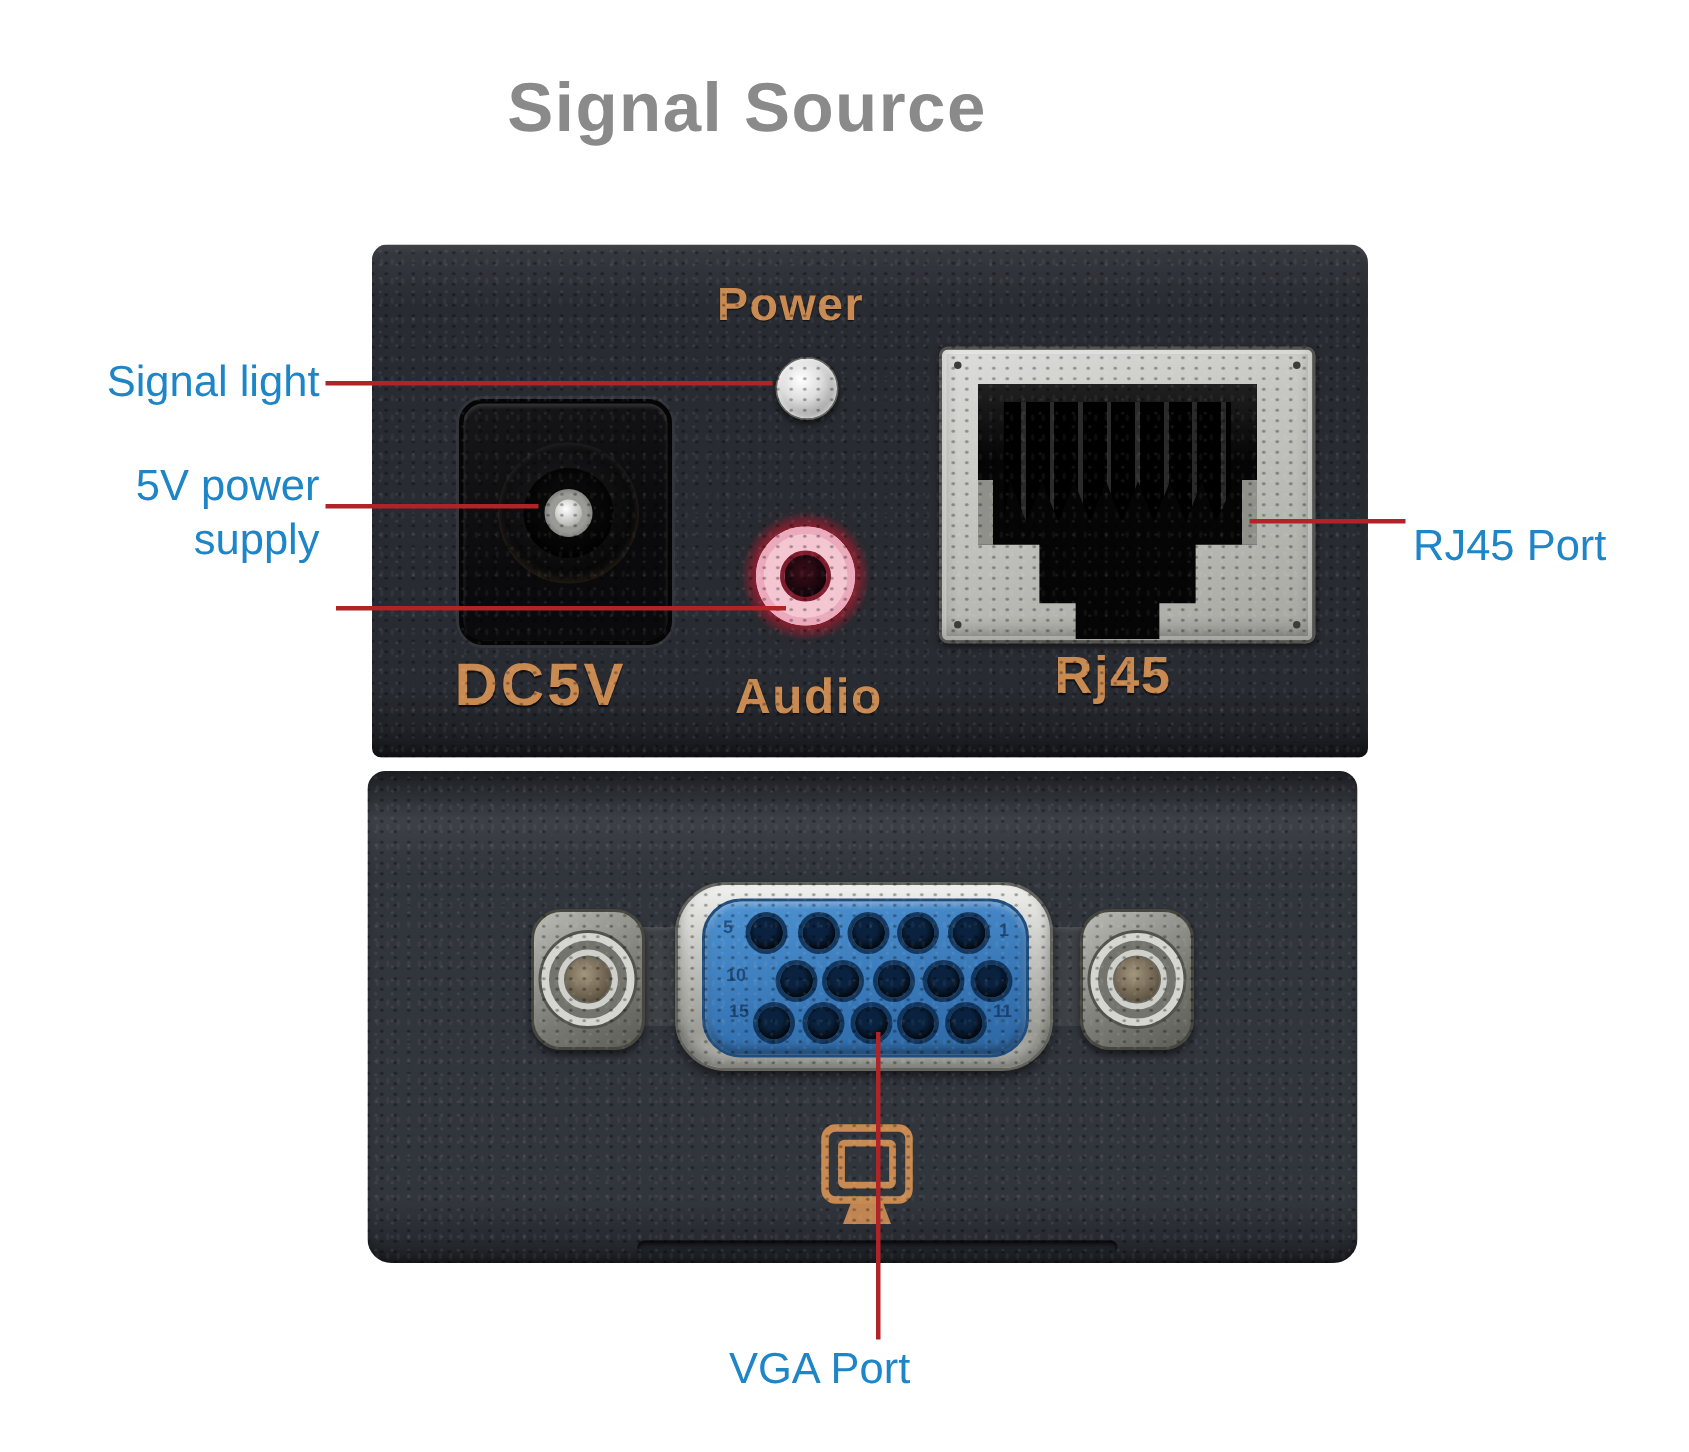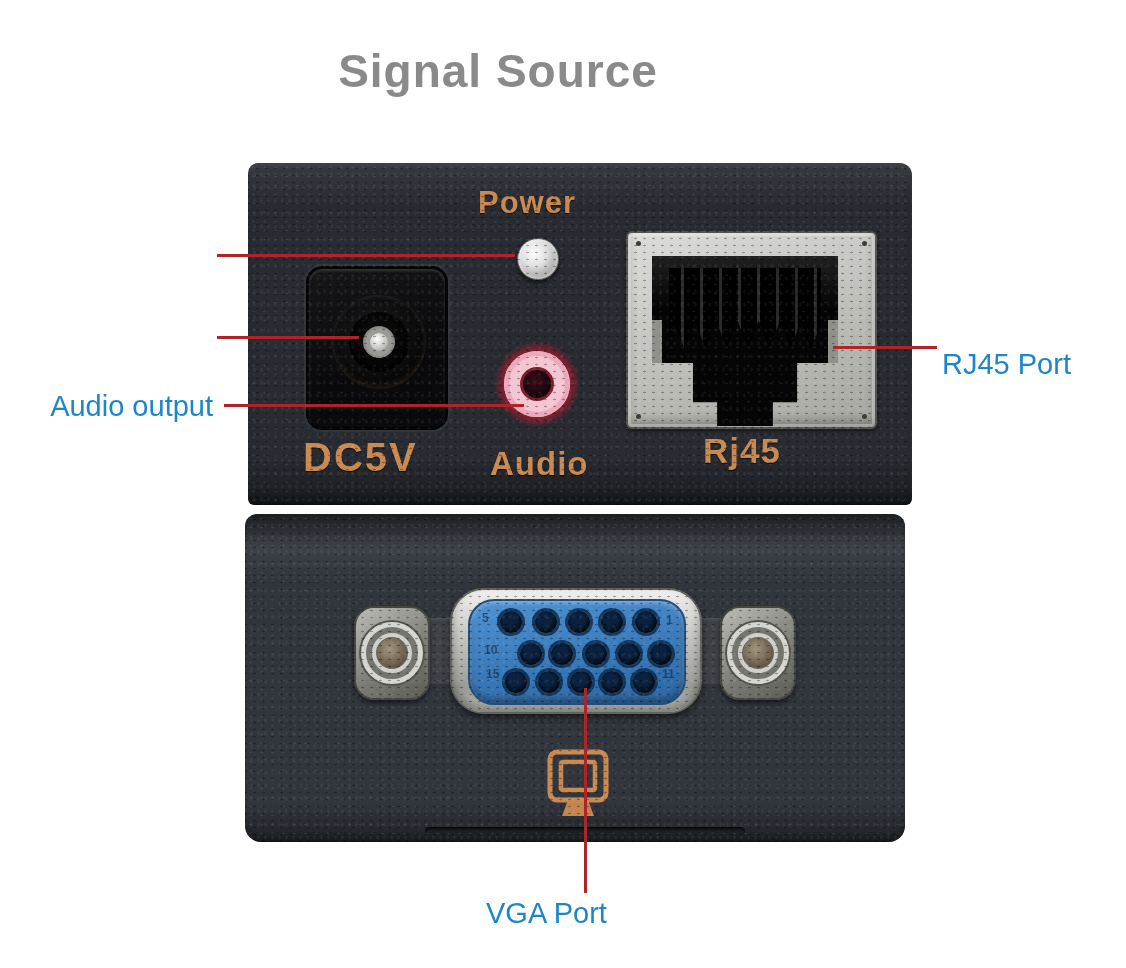--- a/index.html
+++ b/index.html
@@ -225,20 +225,24 @@
 
     <div class="seam-groove"></div>
   </div>
 
   <div class="leader" style="left:217px;top:254px;width:298px;height:3px;"></div>
   <div class="leader" style="left:217px;top:336px;width:142px;height:3px;"></div>
   <div class="leader" style="left:224px;top:404px;width:300px;height:3px;"></div>
   <div class="leader" style="left:833px;top:346px;width:104px;height:3px;"></div>
   <div class="leader" style="left:584px;top:688px;width:3px;height:205px;"></div>
 
-
-
-  <div class="callout right-align" style="left:20px;top:390px;width:193px;">Audio output</div>
+  <div class="callout right-align" style="left:20px;top:239px;width:193px;">Signal light</div>
+
+  <div class="callout right-align" style="left:20px;top:306px;width:193px;line-height:36px;">
+    <div>5V power</div>
+    <div>supply</div>
+  </div>
+
 
   <div class="callout" style="left:942px;top:348px;">RJ45 Port</div>
 
   <div class="callout center-align" style="left:486px;top:897px;width:200px;">VGA Port</div>
 </div>
 
 </body></html>

